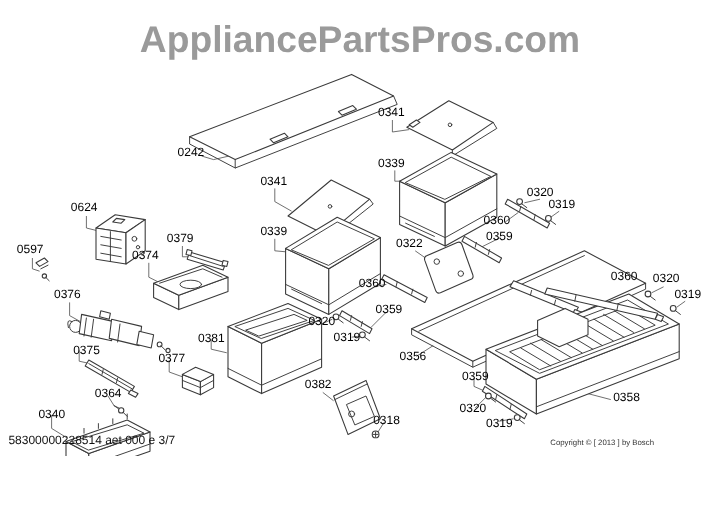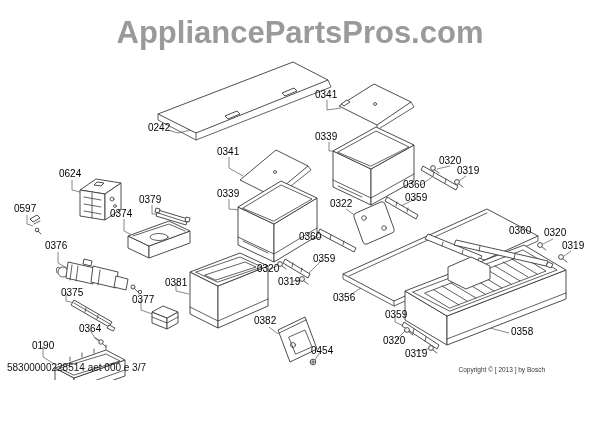--- a/index.html
+++ b/index.html
@@ -314,22 +314,22 @@
   <div class="co" style="left:562px;top:241px">0319</div>
   <div class="co" style="left:313px;top:254px">0359</div>
   <div class="co" style="left:257px;top:264px">0320</div>
   <div class="co" style="left:278px;top:277px">0319</div>
   <div class="co" style="left:61px;top:288px">0375</div>
   <div class="co" style="left:165px;top:278px">0381</div>
   <div class="co" style="left:132px;top:295px">0377</div>
   <div class="co" style="left:333px;top:293px">0356</div>
   <div class="co" style="left:79px;top:324px">0364</div>
   <div class="co" style="left:254px;top:316px">0382</div>
-  <div class="co" style="left:32px;top:341px">0190</div>
-  <div class="co" style="left:311px;top:346px">0454</div>
+  <div class="co" style="left:32px;top:341px">0340</div>
+  <div class="co" style="left:311px;top:346px">0318</div>
   <div class="co" style="left:385px;top:310px">0359</div>
   <div class="co" style="left:383px;top:336px">0320</div>
   <div class="co" style="left:405px;top:349px">0319</div>
   <div class="co" style="left:511px;top:327px">0358</div>
 
   <div class="footer-left">58300000228514 aet 000 e 3/7</div>
   <div class="footer-right">Copyright © [ 2013 ] by Bosch</div>
 </div>
 
 </body></html>

